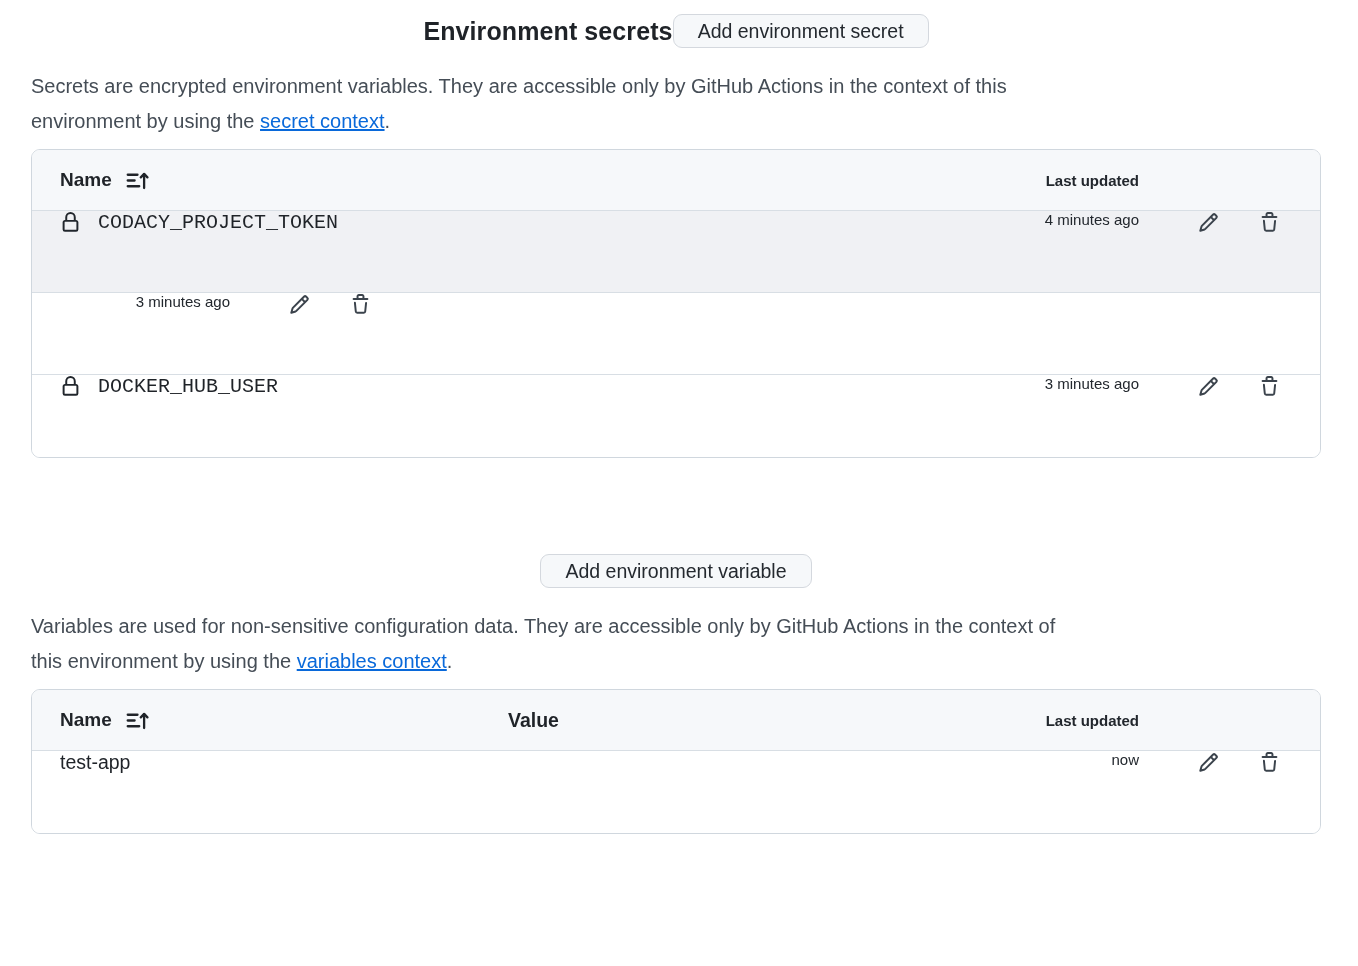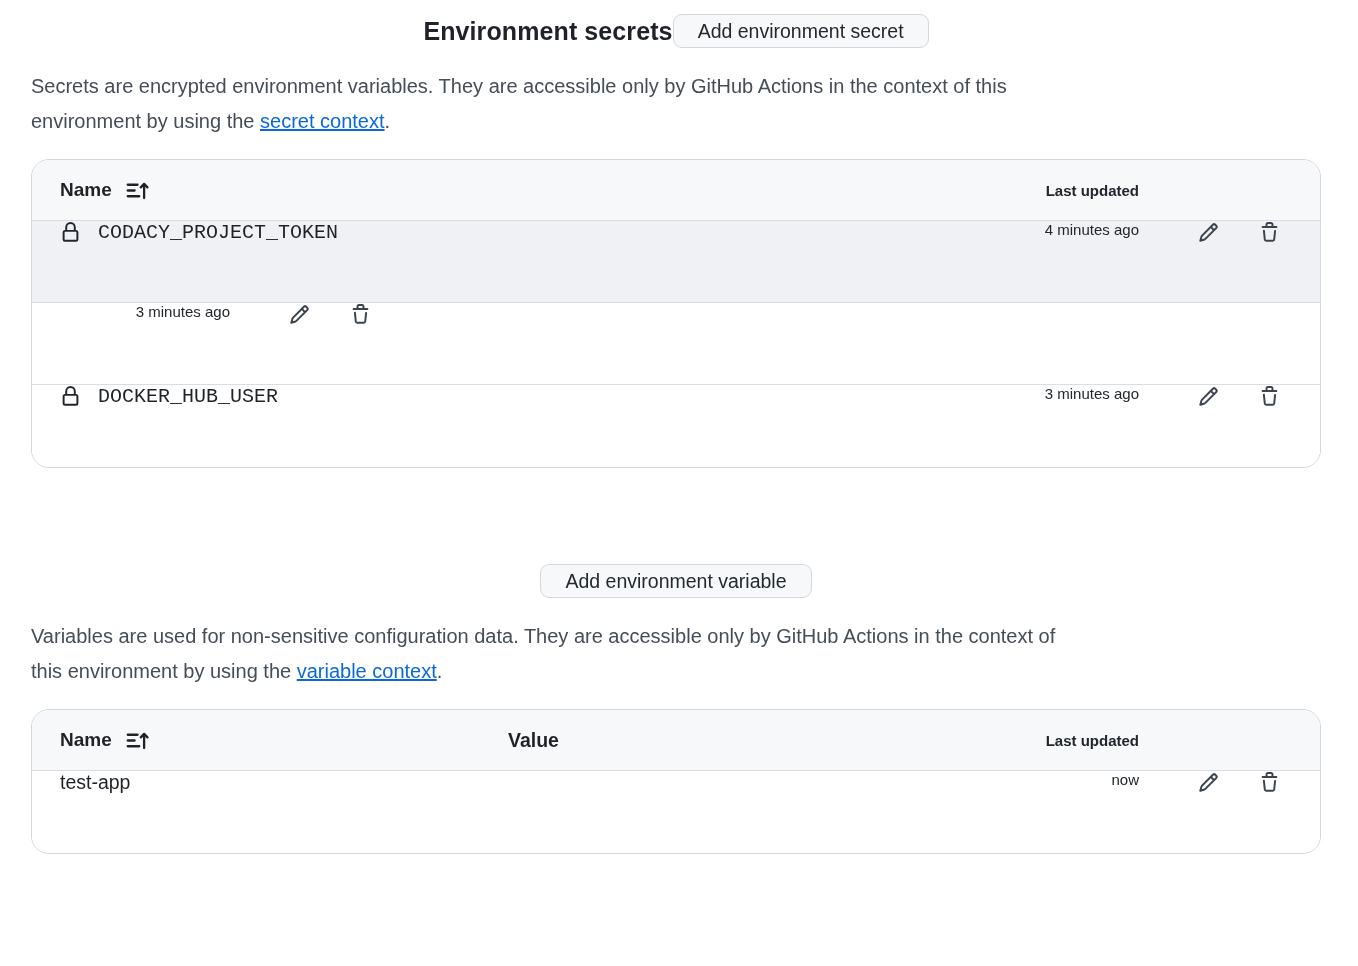--- a/index.html
+++ b/index.html
@@ -49,23 +49,23 @@
     color: #454d56;
   }
   .desc a {
     color: #0969da;
     text-decoration: underline;
     cursor: pointer;
   }
 
   
   .table {
-    margin-top: 20px;
+    margin-top: 10px;
     border: 1px solid #d0d7de;
-    border-radius: 18px;
+    border-radius: 9px;
     overflow: hidden;
     background: #ffffff;
   }
   .thead {
     background: #f6f8fa;
     height: 61px;
     display: flex;
     align-items: center;
     padding: 0 28px;
     border-bottom: 1px solid #d8dee4;
@@ -224,21 +224,21 @@
         </div>
       </div>
     </div>
   </section>
 
   <section class="section-gap">
     <div class="section-head">
       <button class="btn">Add environment variable</button>
     </div>
 
-    <p class="desc"><span>Variables are used for non-sensitive configuration data. They are accessible only by GitHub Actions in the context of</span><br><span>this environment by using the </span><a>variable context</a><span>.</span></p>
+    <p class="desc"><span>Variables are used for non-sensitive configuration data. They are accessible only by GitHub Actions in the context of</span><br><span>this environment by using the </span><a>variables context</a><span>.</span></p>
 
     <div class="table vars">
       <div class="thead">
         <div class="cell-name">
           <button class="th-name-wrap">
             <span>Name</span>
             <span class="sort-icon icon-slot">
   <svg width="23" height="23" viewBox="0 0 16 16" fill="none" aria-hidden="true">
     <g stroke="currentColor" stroke-width="1.6" stroke-linecap="round" stroke-linejoin="round">
       <line x1="1.2" y1="4" x2="8" y2="4"></line>

